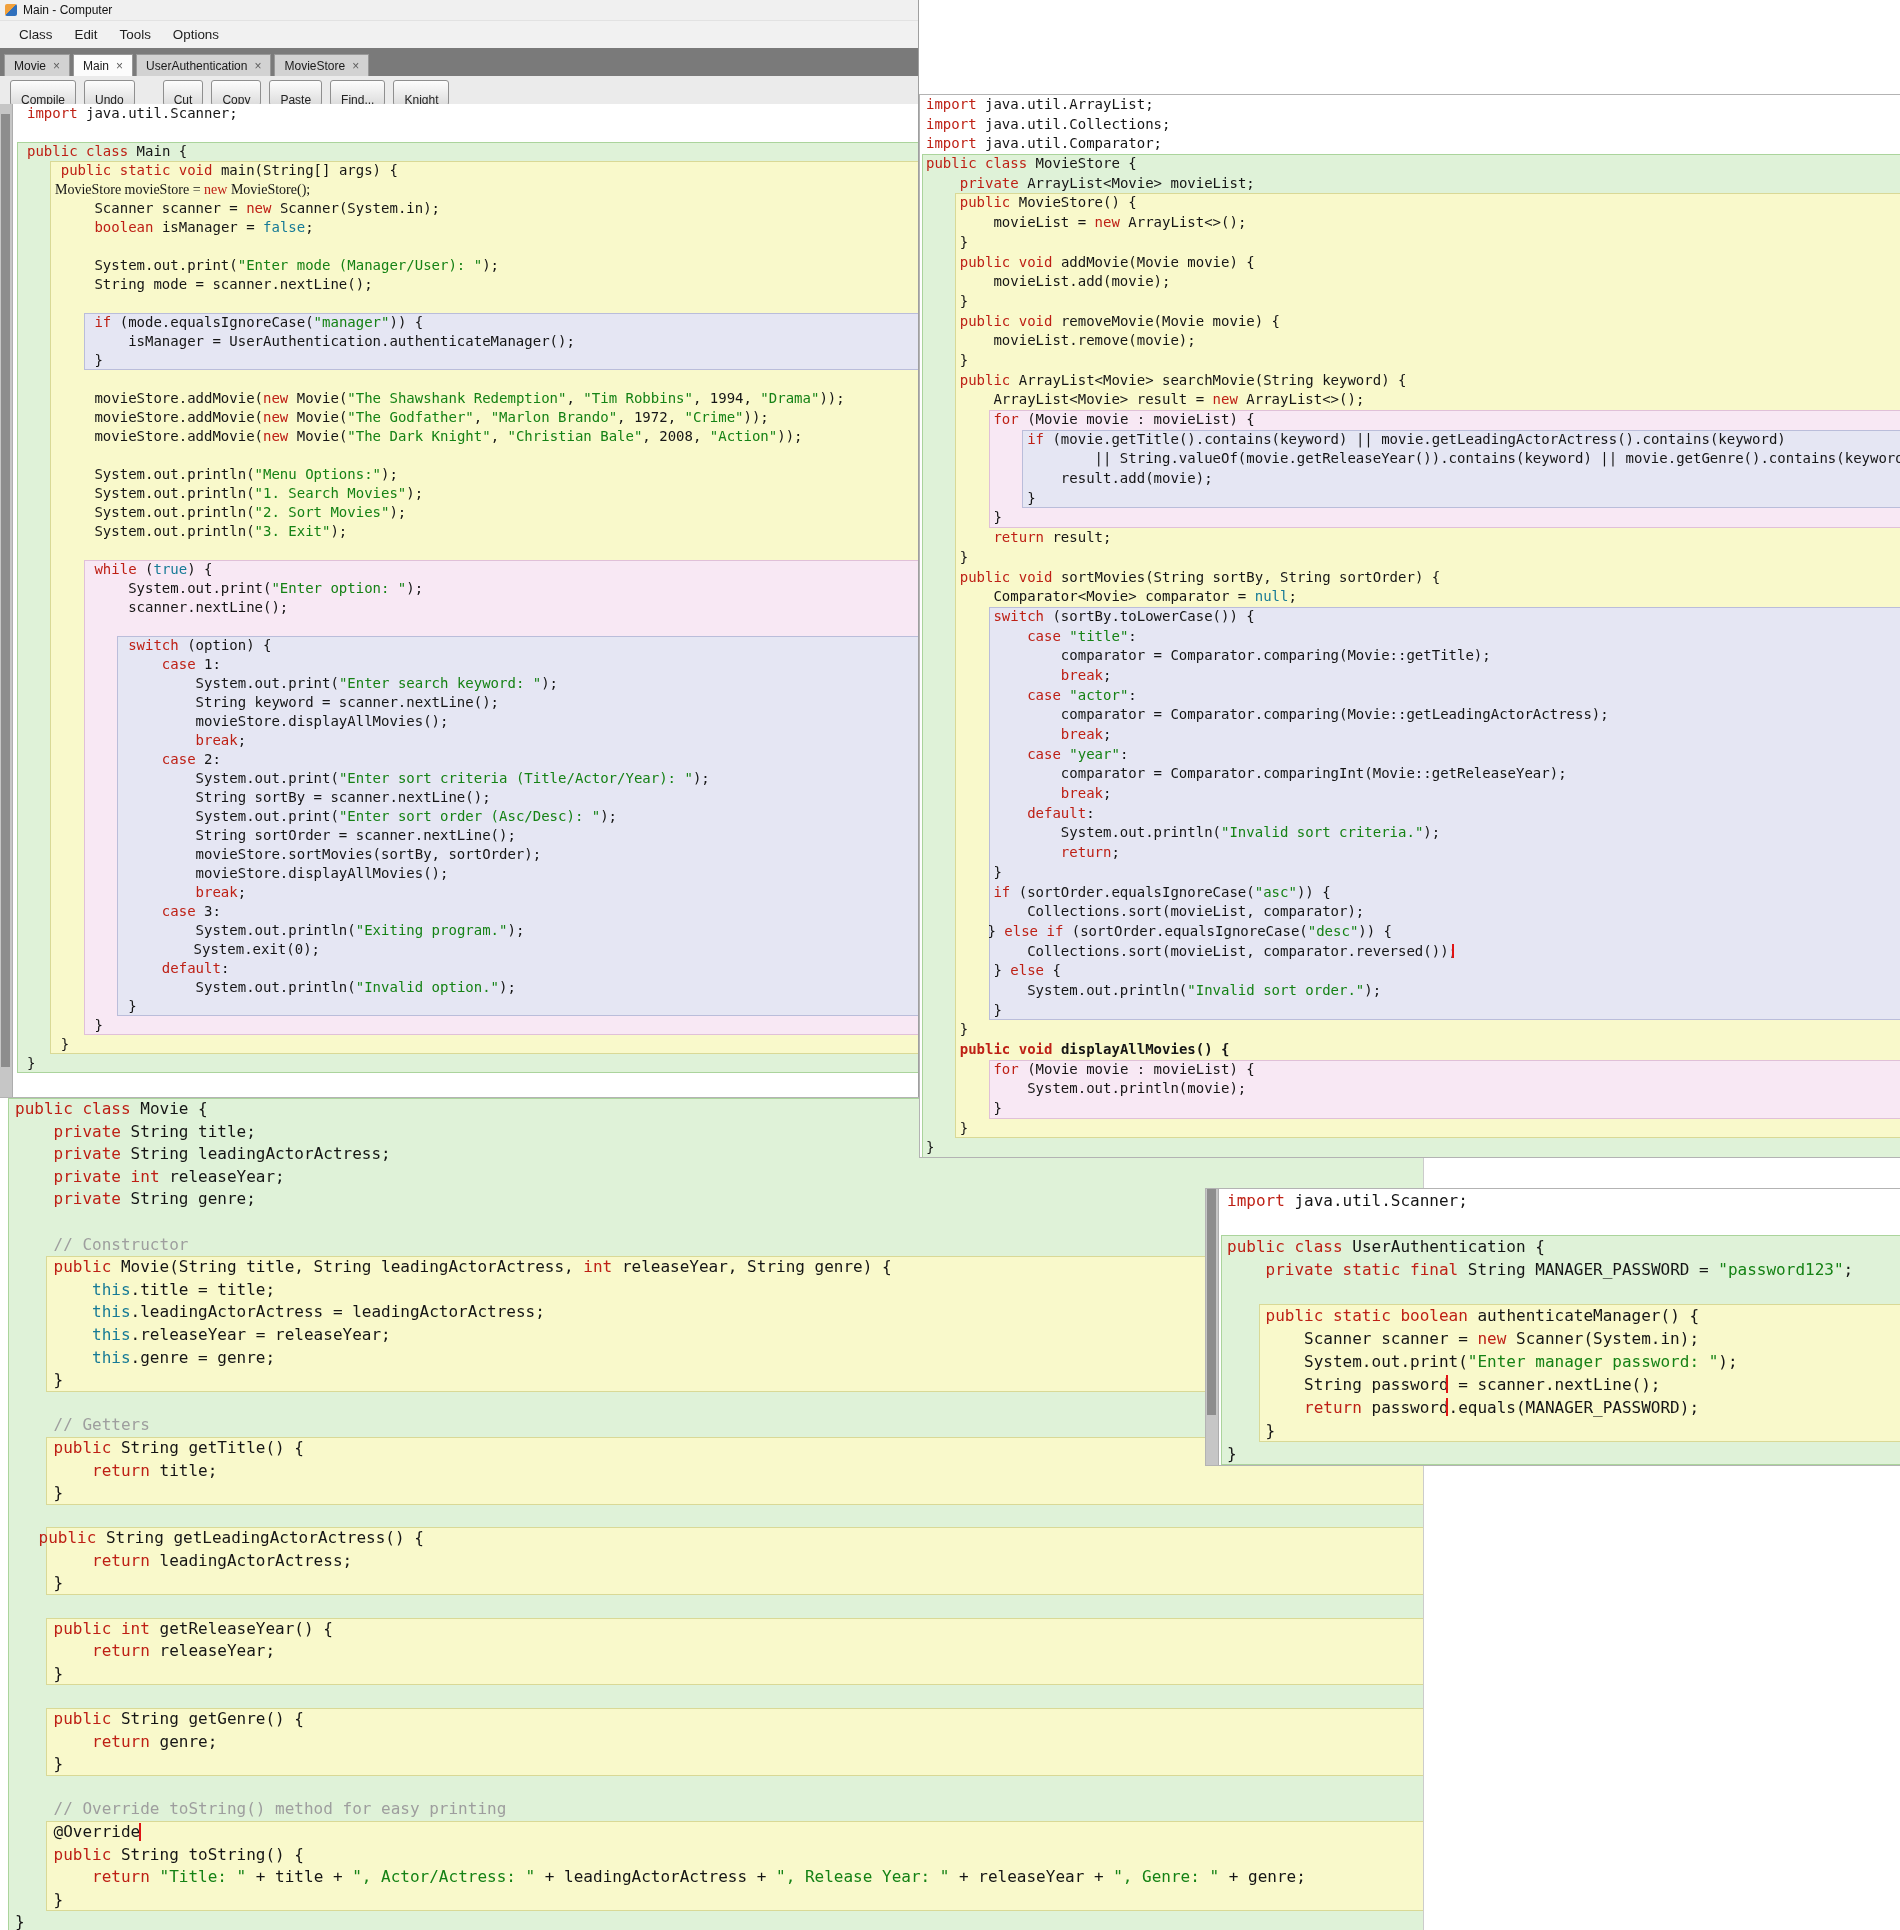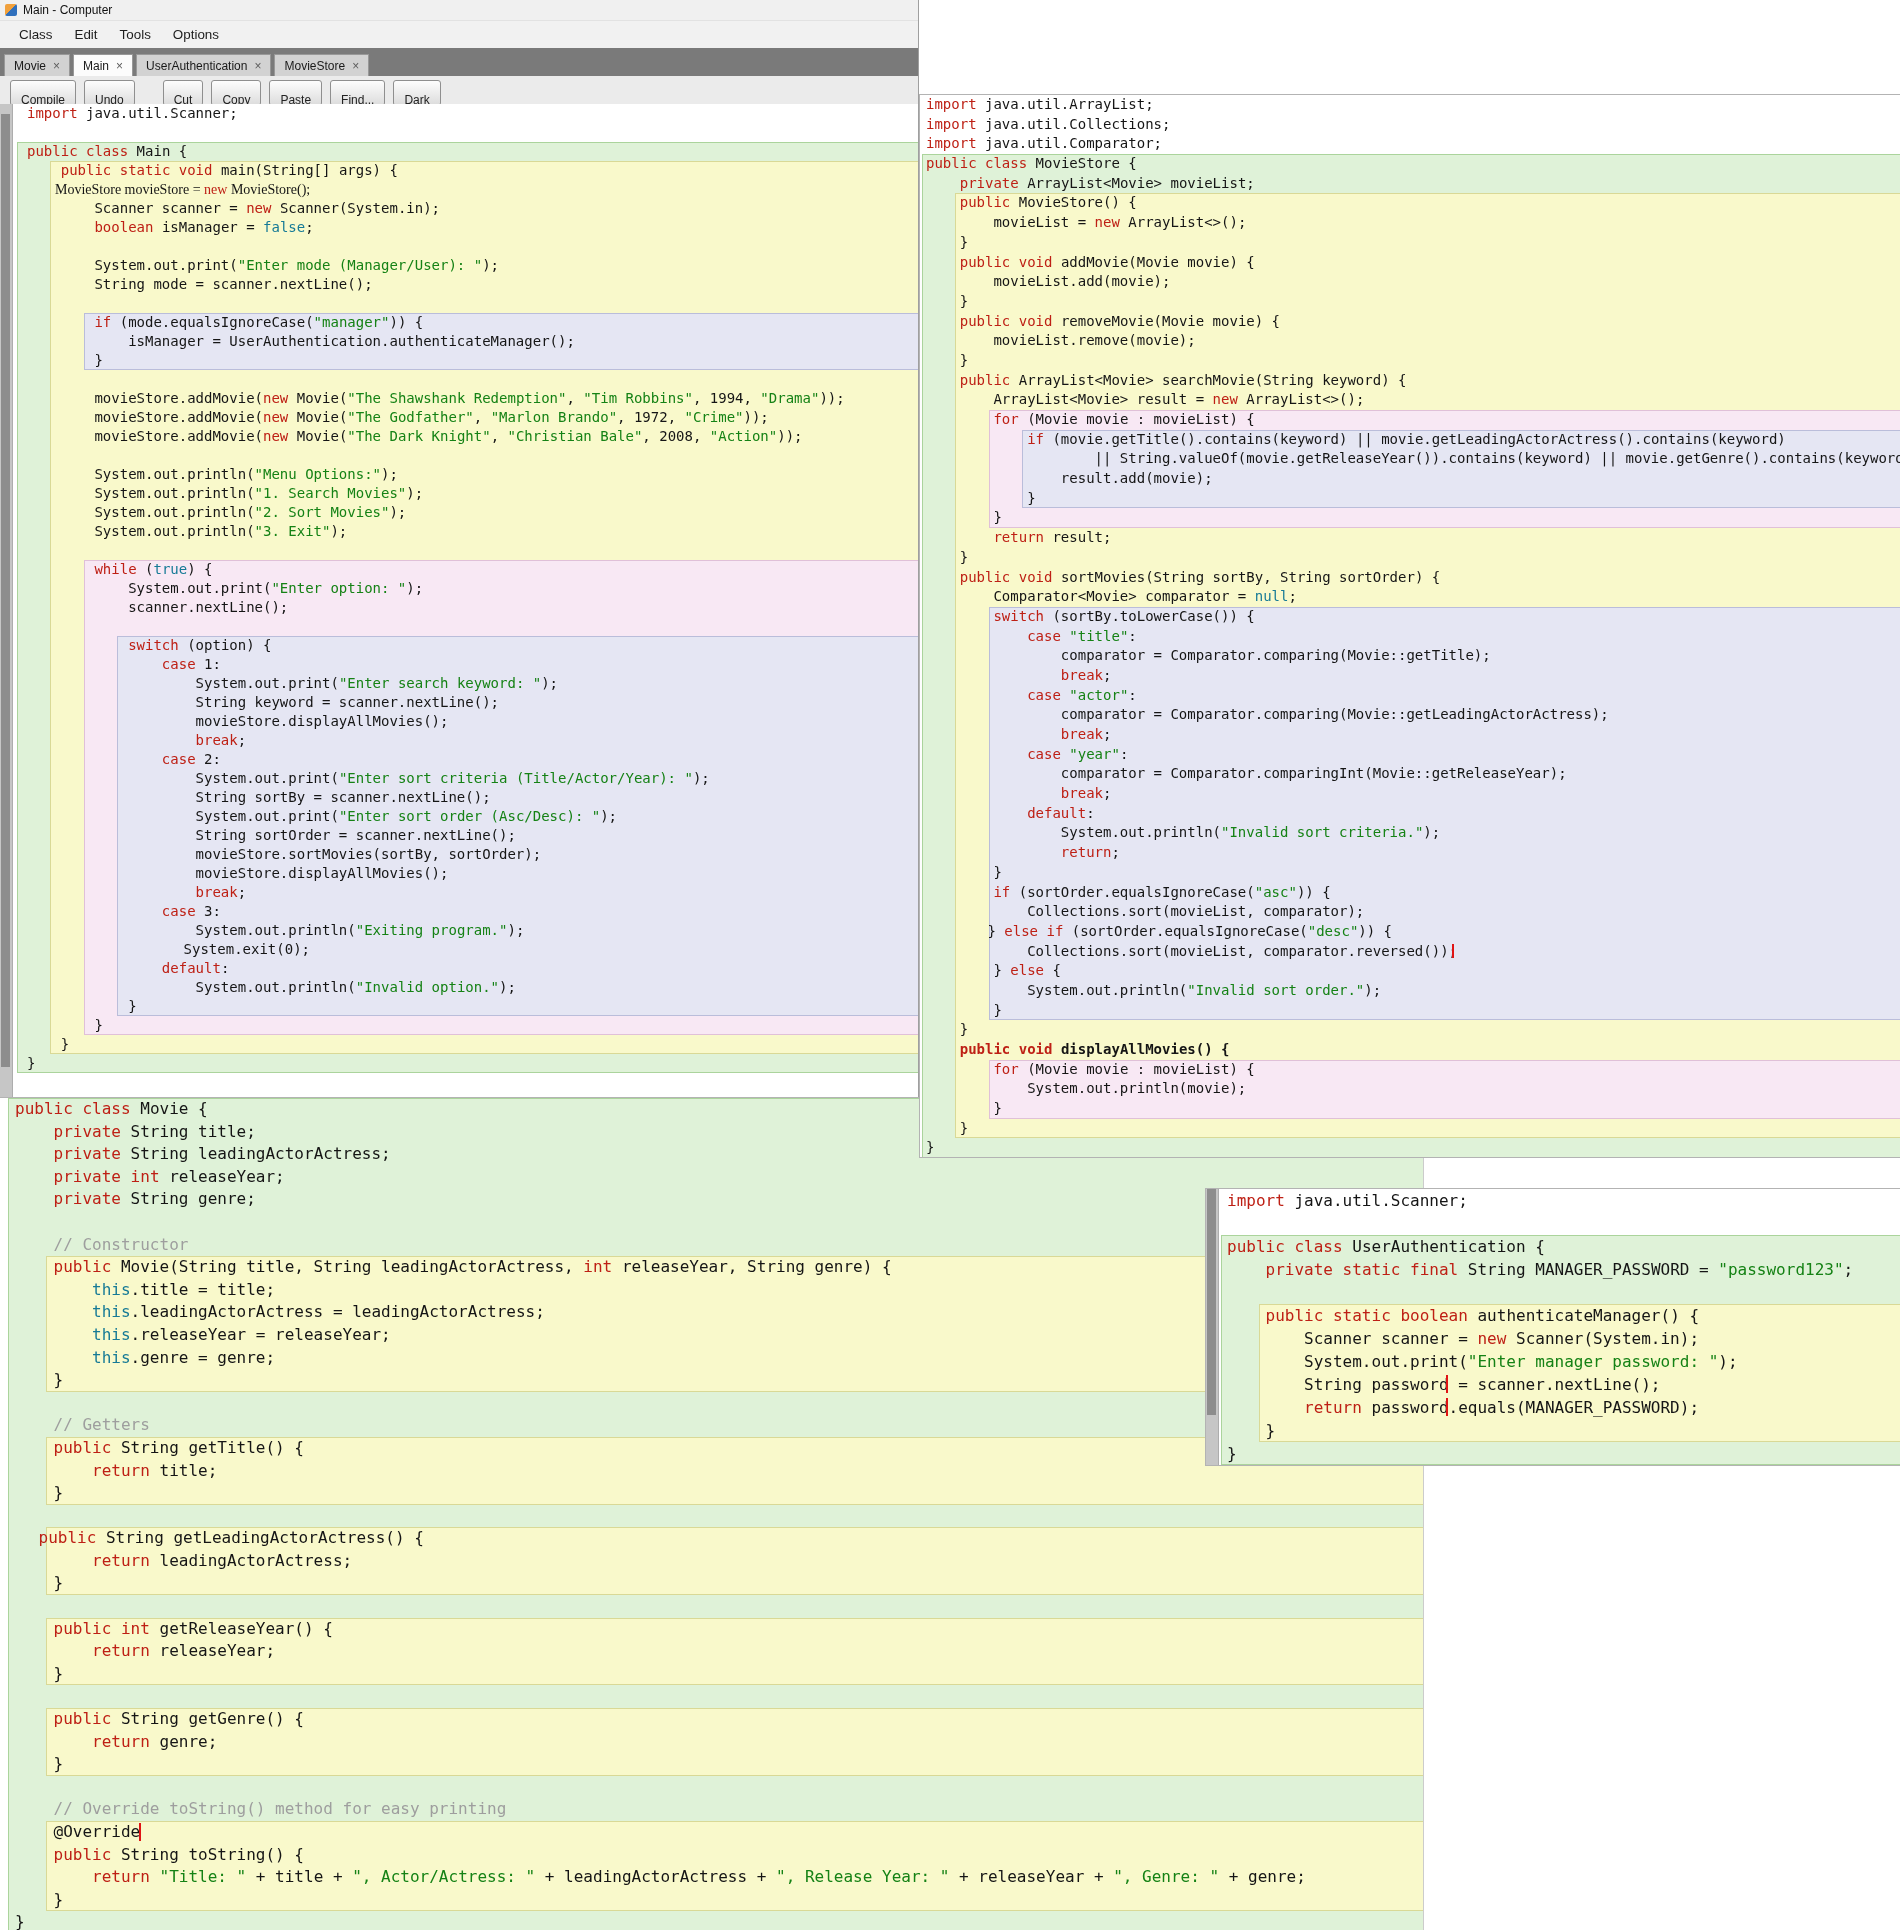--- a/index.html
+++ b/index.html
@@ -83,21 +83,21 @@
     </div>
   </div>
   <div class="toolbar">
     <button class="tb-btn">Compile</button>
     <button class="tb-btn">Undo</button>
     <span class="tb-gap"></span>
     <button class="tb-btn">Cut</button>
     <button class="tb-btn">Copy</button>
     <button class="tb-btn">Paste</button>
     <button class="tb-btn">Find...</button>
-    <button class="tb-btn">Dark</button>
+    <button class="tb-btn">Knight</button>
   </div>
   <div class="vscroll" id="main-scroll">
     <div class="thumb" style="top:1%;height:96%;"></div>
   </div>
   <div class="code-area code-panel" id="main-code" style="font-size: 14px;">
       <div class="code-line" style="height: 19px;">
         <span class="code-text" style="padding-left: 14px; line-height: 19px;"><span class="tk-kw">import</span> java.util.Scanner;</span>
       </div>
       <div class="code-line" style="height: 19px;">
         <span class="code-text" style="padding-left: 14px; line-height: 19px;"></span>
@@ -348,21 +348,21 @@
         <div class="band" style="left: 37px; background: rgb(249, 249, 203); border-left-color: rgb(217, 217, 150);"></div>
         <div class="band" style="left: 71px; background: rgb(248, 232, 244); border-left-color: rgb(224, 192, 216);"></div>
         <div class="band" style="left: 104px; background: rgb(229, 230, 243); border-left-color: rgb(186, 189, 218);"></div>
         <span class="code-text" style="padding-left: 14px; line-height: 19px;">                    System.out.println(<span class="tk-str">"Exiting program."</span>);</span>
       </div>
       <div class="code-line" style="height: 19px;">
         <div class="band" style="left: 4px; background: rgb(223, 242, 216); border-left-color: rgb(171, 212, 156);"></div>
         <div class="band" style="left: 37px; background: rgb(249, 249, 203); border-left-color: rgb(217, 217, 150);"></div>
         <div class="band" style="left: 71px; background: rgb(248, 232, 244); border-left-color: rgb(224, 192, 216);"></div>
         <div class="band" style="left: 104px; background: rgb(229, 230, 243); border-left-color: rgb(186, 189, 218);"></div>
-        <span class="code-text" style="padding-left: 2px; line-height: 19px;">                    System.exit(0);</span>
+        <span class="code-text" style="padding-left: 12px; line-height: 19px;">                    System.exit(0);</span>
       </div>
       <div class="code-line" style="height: 19px;">
         <div class="band" style="left: 4px; background: rgb(223, 242, 216); border-left-color: rgb(171, 212, 156);"></div>
         <div class="band" style="left: 37px; background: rgb(249, 249, 203); border-left-color: rgb(217, 217, 150);"></div>
         <div class="band" style="left: 71px; background: rgb(248, 232, 244); border-left-color: rgb(224, 192, 216);"></div>
         <div class="band" style="left: 104px; background: rgb(229, 230, 243); border-left-color: rgb(186, 189, 218);"></div>
         <span class="code-text" style="padding-left: 14px; line-height: 19px;">                <span class="tk-kw">default</span>:</span>
       </div>
       <div class="code-line" style="height: 19px;">
         <div class="band" style="left: 4px; background: rgb(223, 242, 216); border-left-color: rgb(171, 212, 156);"></div>

